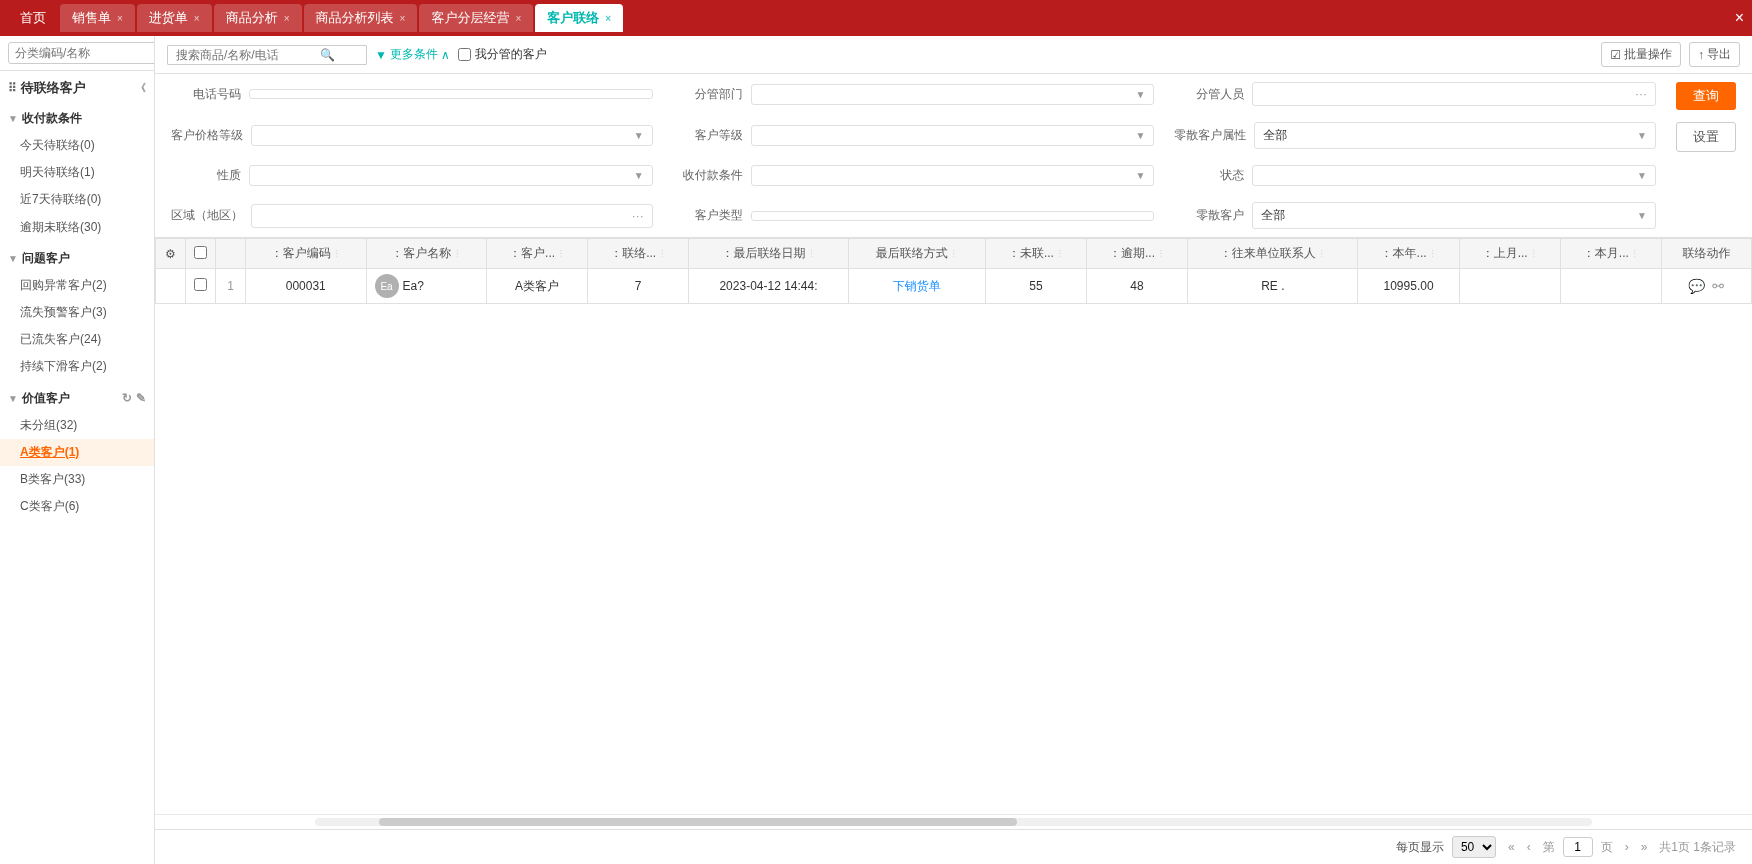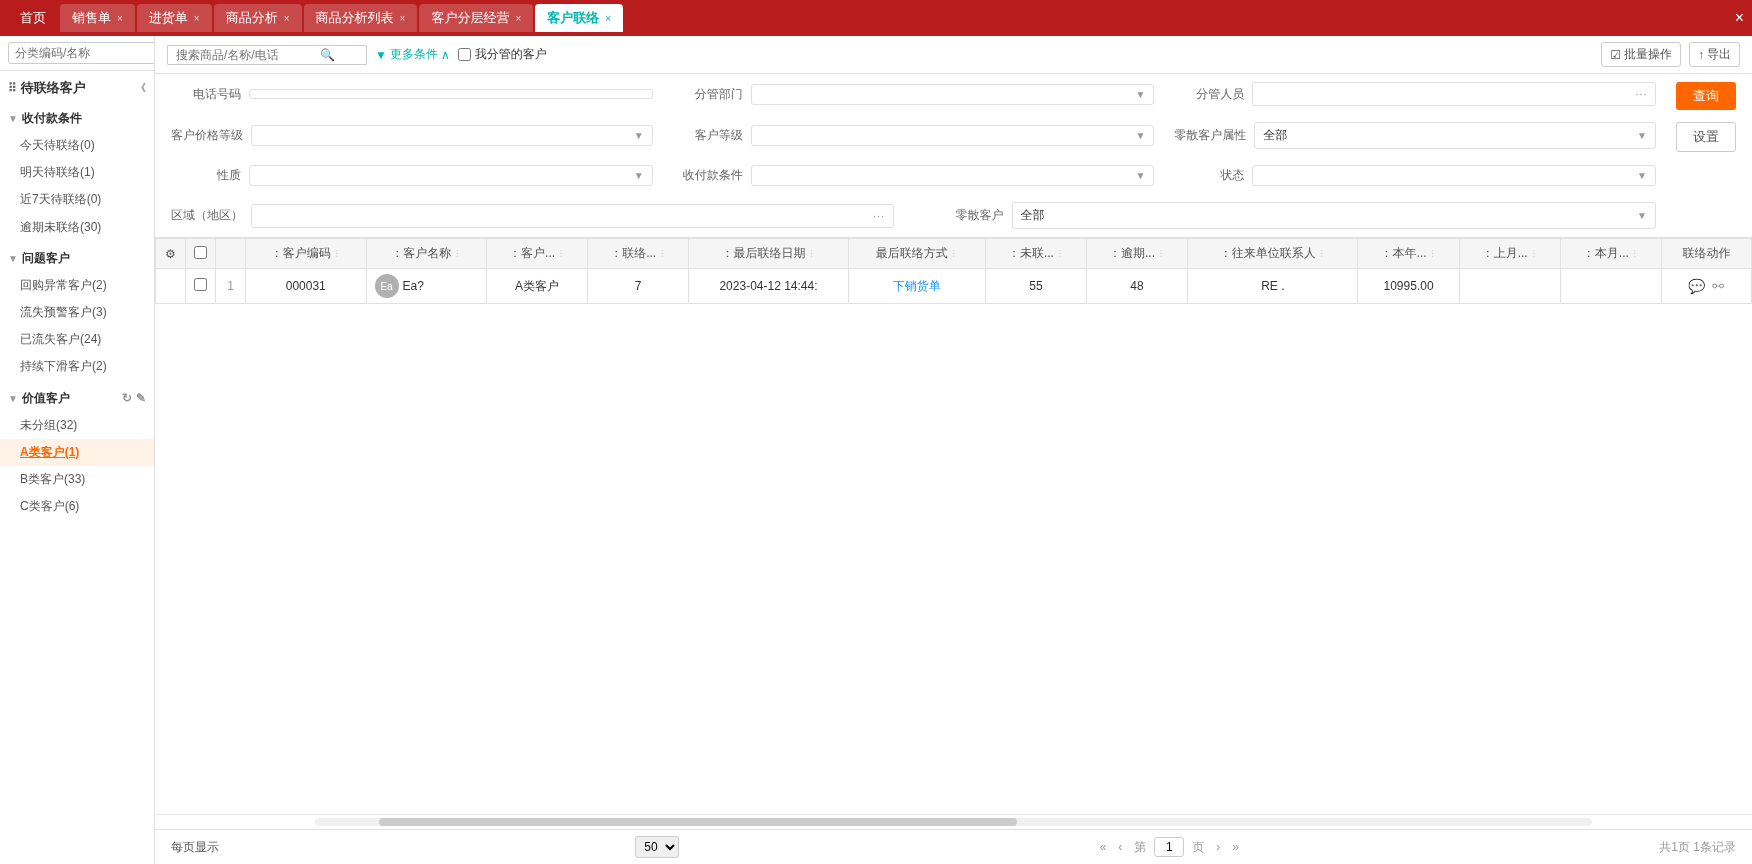--- a/index.html
+++ b/index.html
@@ -73,21 +73,21 @@
     .link-text { color: #1890ff; cursor: pointer; text-decoration: none; }
     .action-icons { display: flex; align-items: center; justify-content: center; gap: 6px; }
     .action-icon { color: #999; cursor: pointer; font-size: 14px; }
     .settings-col { width: 30px; }
     .checkbox-col { width: 30px; }
     .num-col { width: 30px; color: #999; }
     .customer-name-cell { display: flex; align-items: center; gap: 4px; }
     .customer-avatar { width: 24px; height: 24px; background: #ccc; border-radius: 50%; display: inline-flex; align-items: center; justify-content: center; font-size: 10px; color: #fff; flex-shrink: 0; }
 
     
-    .table-footer { background: #fff; border-top: 1px solid #e0e0e0; padding: 6px 16px; display: flex; align-items: center; justify-content: space-between; gap: 0; flex-shrink: 0; font-size: 12px; color: #555; }
+    .table-footer { background: #fff; border-top: 1px solid #e0e0e0; padding: 6px 16px; display: flex; align-items: center; justify-content: flex-end; gap: 8px; flex-shrink: 0; font-size: 12px; color: #555; }
     .page-size-select { border: 1px solid #ccc; border-radius: 3px; padding: 2px 4px; font-size: 12px; }
     .page-nav { display: flex; align-items: center; gap: 4px; }
     .page-nav span { cursor: pointer; color: #999; padding: 2px 4px; }
     .page-input { border: 1px solid #ccc; border-radius: 3px; padding: 2px 4px; width: 30px; text-align: center; font-size: 12px; }
     .total-records { color: #999; font-size: 12px; }
 
     
     .table-scroll-bar { background: #fff; border-top: 1px solid #e8e8e8; padding: 3px 0; flex-shrink: 0; }
     .table-scroll-track { background: #f0f0f0; height: 8px; margin: 0 160px; border-radius: 4px; position: relative; }
     .table-scroll-thumb { background: #ccc; height: 8px; border-radius: 4px; width: 50%; position: absolute; left: 5%; }
@@ -314,20 +314,26 @@
 
           <div class="adv-filter-row">
             <div class="filter-item">
               <label>区域（地区）</label>
               <div class="filter-input">
                 <span></span>
                 <span class="more-dots">···</span>
               </div>
             </div>
             <div class="filter-divider"></div>
+            <div class="filter-item">
+              <label>客户类型</label>
+              <div class="filter-input">
+                <span></span>
+              </div>
+            </div>
             <div class="filter-divider"></div>
             <div class="filter-item">
               <label>零散客户</label>
               <div class="filter-input">
                 <span>全部</span>
                 <span class="down-arrow">▼</span>
               </div>
             </div>
           </div>
         </div>

